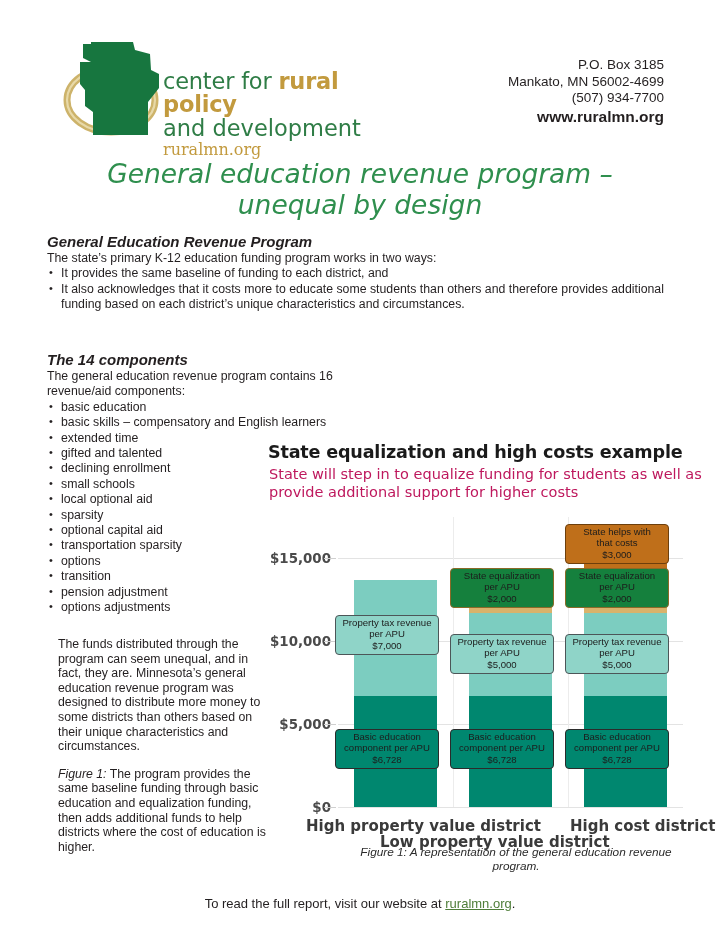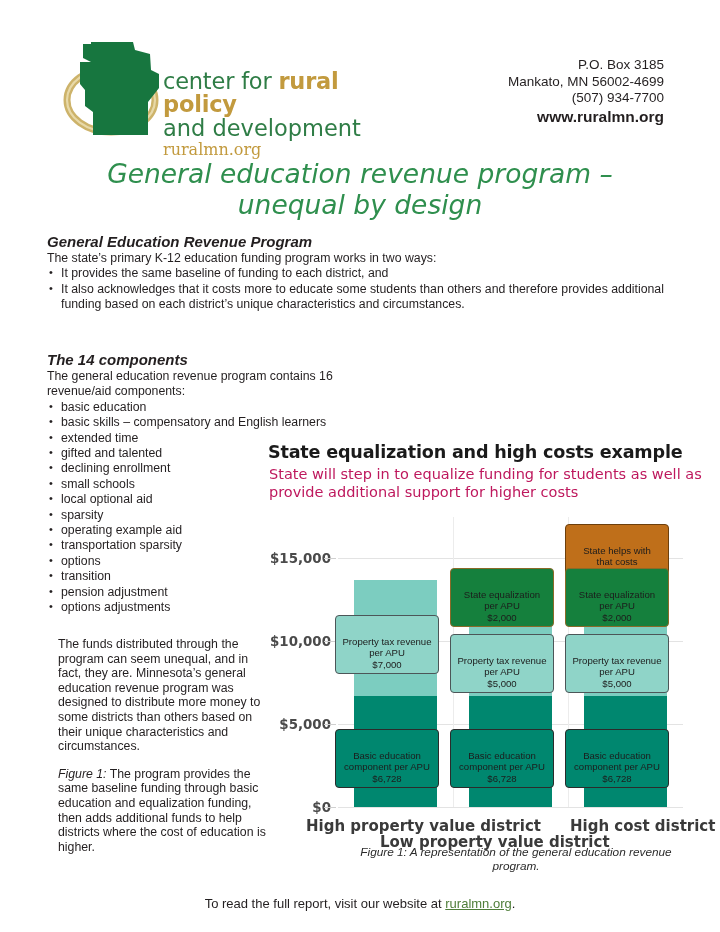--- a/index.html
+++ b/index.html
@@ -76,21 +76,21 @@
   .bar{position:absolute;bottom:0;width:83px;}
   .seg{position:absolute;left:0;width:100%;}
   .seg.basic{background:#00876f;}
   .seg.prop{background:#7ccdc0;}
   .seg.equal{background:#d9b36b;}
   .seg.high{background:#bf6f1a;}
 
   .lbl{
     position:absolute;border-radius:4px;border:1px solid #55585a;
     text-align:center;font-size:9.6px;line-height:11.4px;color:#1c1c1c;
-    padding:20px 2px 3px 2px;box-sizing:border-box;
+    padding:1px 2px 3px 2px;box-sizing:border-box;
     font-family:"Liberation Sans",sans-serif;
   }
   .lbl.basic{background:#00876f;border-color:#2b2b2b;}
   .lbl.prop{background:#8fd4c8;border-color:#4c5658;}
   .lbl.equal{background:#15803d;border-color:#8a6a28;}
   .lbl.high{background:#bf6f1a;border-color:#6d3f0c;}
 
   .xlab{position:absolute;font-size:15px;font-weight:bold;color:#3a3a3a;
         white-space:nowrap;font-family:"DejaVu Sans",sans-serif;}
 
@@ -144,21 +144,21 @@
     <div class="para">The general education revenue program contains 16 revenue/aid components:</div>
     <ul class="bul comp-list">
       <li>basic education</li>
       <li>basic skills – compensatory and English learners</li>
       <li>extended time</li>
       <li>gifted and talented</li>
       <li>declining enrollment</li>
       <li>small schools</li>
       <li>local optional aid</li>
       <li>sparsity</li>
-      <li>operating example aid</li>
+      <li>optional capital aid</li>
       <li>transportation sparsity</li>
       <li>options</li>
       <li>transition</li>
       <li>pension adjustment</li>
       <li>options adjustments</li>
     </ul>
   </div>
 
   <div class="leftcol">
     <p>The funds distributed through the program can seem unequal, and in fact, they are. Minnesota’s general education revenue program was designed to distribute more money to some districts than others based on their unique characteristics and circumstances.</p>

